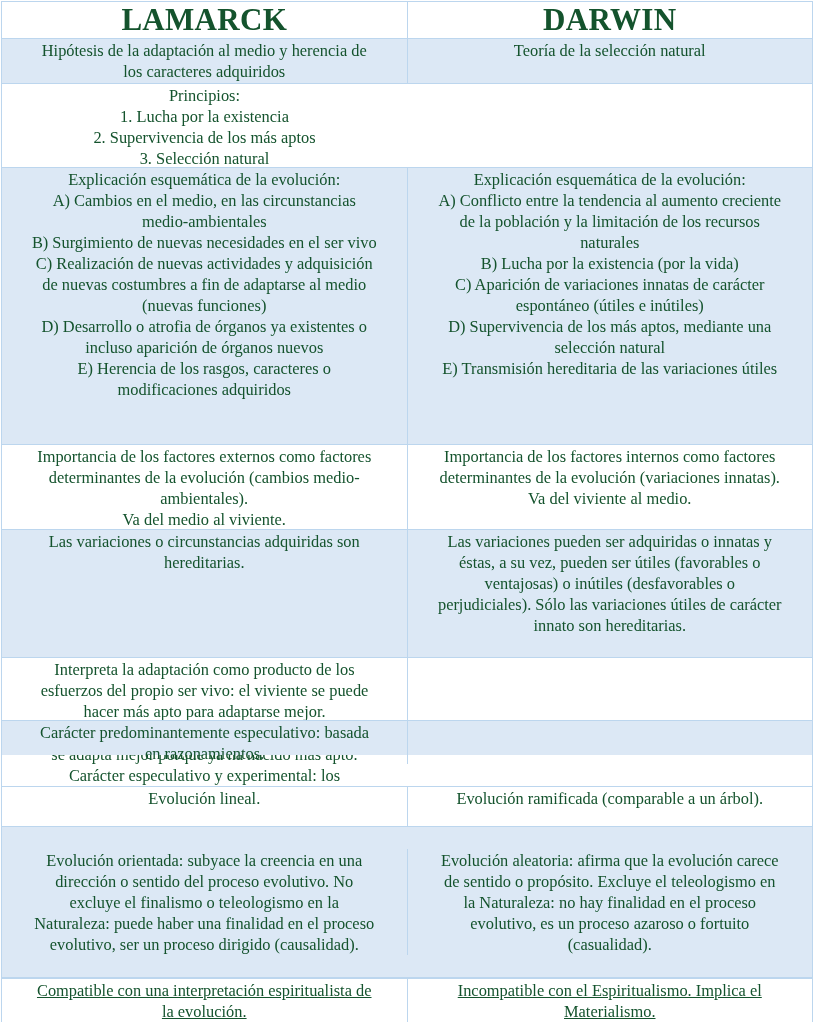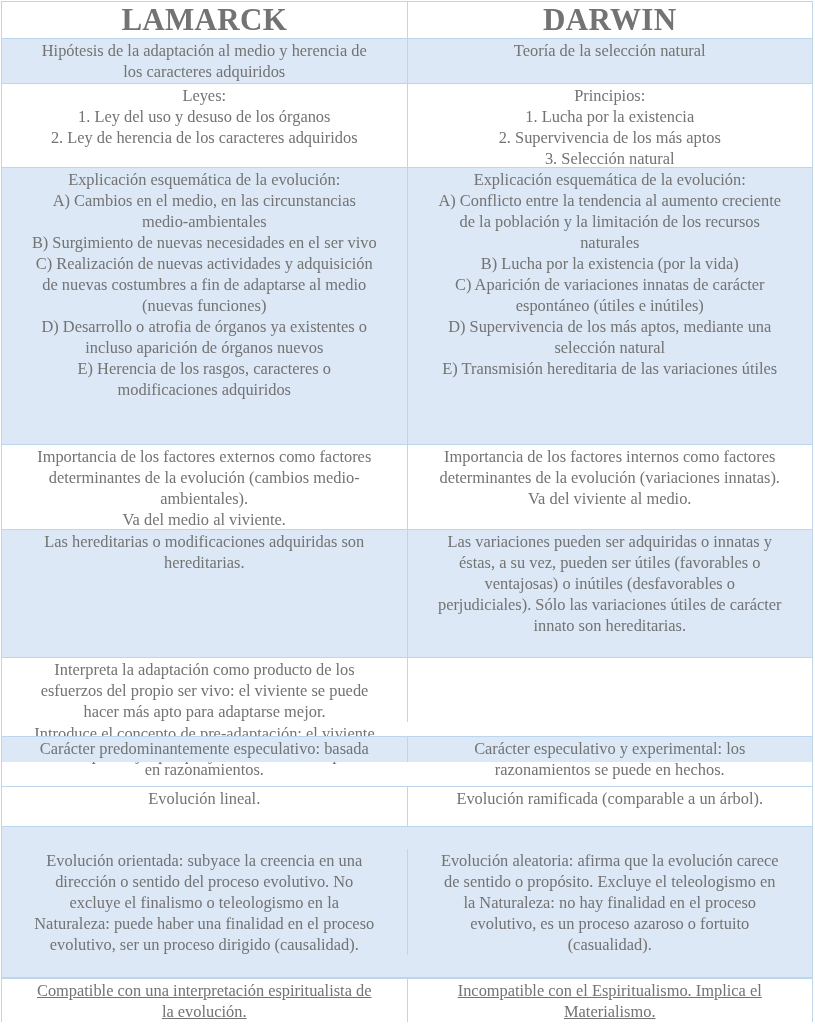--- a/index.html
+++ b/index.html
@@ -3,21 +3,21 @@
   <meta charset="utf-8">
   <style>
     html, body { margin: 0; padding: 0; background: #ffffff; }
     body { width: 815px; height: 1024px; overflow: hidden; }
     .table {
       position: absolute; left: 1px; top: 1px;
       width: 812px; height: 1021px;
       border: 1px solid #bcd6ee;
       box-sizing: border-box;
       font-family: "Liberation Serif", "DejaVu Serif", serif;
-      color: #737373;
+      color: #14532d;
     }
     .row { position: absolute; left: 0; width: 100%; display: flex; box-sizing: border-box; border-top: 1px solid #bcd6ee; }
     .row.first { border-top: none; }
     .row.shaded { background: #dce8f5; }
     .row.plain { background: #ffffff; }
     .cell {
       box-sizing: border-box;
       text-align: center;
       font-size: 16.4px;
       line-height: 21px;
@@ -37,23 +37,20 @@
     <div class="cell right">DARWIN</div>
   </div>
 
   <div class="row shaded" style="top:36px; height:62px;">
     <div class="cell left">Hipótesis de la adaptación al medio y herencia de
 los caracteres adquiridos</div>
     <div class="cell right">Teoría de la selección natural</div>
   </div>
 
   <div class="row plain" style="top:81px; height:84px;">
-    <div class="cell left">Leyes:
-1. Ley del uso y desuso de los órganos
-2. Ley de herencia de los caracteres adquiridos</div>
     <div class="cell right">Principios:
 1. Lucha por la existencia
 2. Supervivencia de los más aptos
 3. Selección natural</div>
   </div>
 
   <div class="row shaded" style="top:165px; height:277px;">
     <div class="cell left">Explicación esquemática de la evolución:
 A) Cambios en el medio, en las circunstancias
 medio-ambientales
@@ -81,38 +78,38 @@
     <div class="cell left">Importancia de los factores externos como factores
 determinantes de la evolución (cambios medio-
 ambientales).
 Va del medio al viviente.</div>
     <div class="cell right">Importancia de los factores internos como factores
 determinantes de la evolución (variaciones innatas).
 Va del viviente al medio.</div>
   </div>
 
   <div class="row shaded" style="top:527px; height:128px;">
-    <div class="cell left">Las hereditarias o modificaciones adquiridas son
+    <div class="cell left">Las variaciones o circunstancias adquiridas son
 hereditarias.</div>
     <div class="cell right">Las variaciones pueden ser adquiridas o innatas y
 éstas, a su vez, pueden ser útiles (favorables o
 ventajosas) o inútiles (desfavorables o
 perjudiciales). Sólo las variaciones útiles de carácter
 innato son hereditarias.</div>
   </div>
 
   <div class="row plain" style="top:655px; height:86px;flex-direction:column;">
     <div class="cell left">Interpreta la adaptación como producto de los
 esfuerzos del propio ser vivo: el viviente se puede
 hacer más apto para adaptarse mejor.</div>
     <div class="cell right">Introduce el concepto de pre-adaptación: el viviente
 se adapta mejor porque ya ha nacido más apto.</div>
   </div>
 
-  <div class="row shaded" style="top:734px; height:26px;">
+  <div class="row shaded" style="top:718px; height:35px;flex-direction:column;">
     <div class="cell left">Carácter predominantemente especulativo: basada
 en razonamientos.</div>
     <div class="cell right">Carácter especulativo y experimental: los
 razonamientos se puede en hechos.</div>
   </div>
 
   <div class="row plain" style="top:784px; height:40px;">
     <div class="cell left">Evolución lineal.</div>
     <div class="cell right">Evolución ramificada (comparable a un árbol).</div>
   </div>

